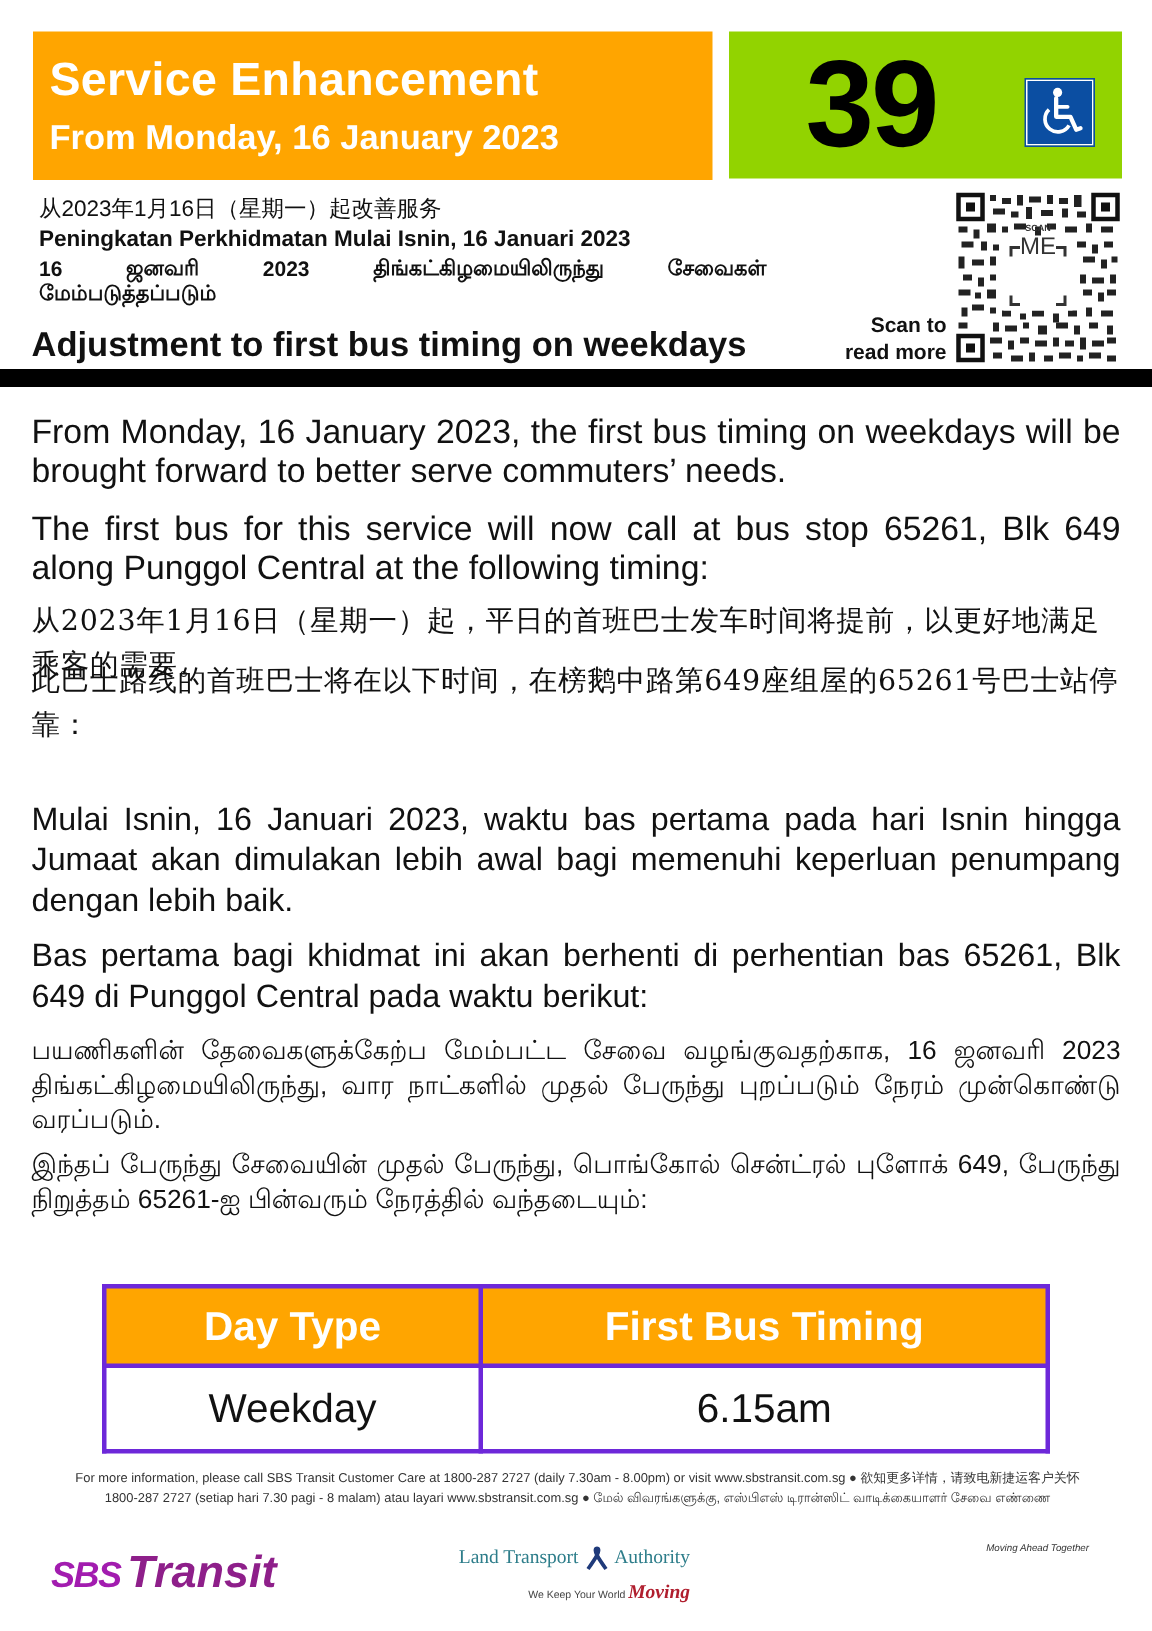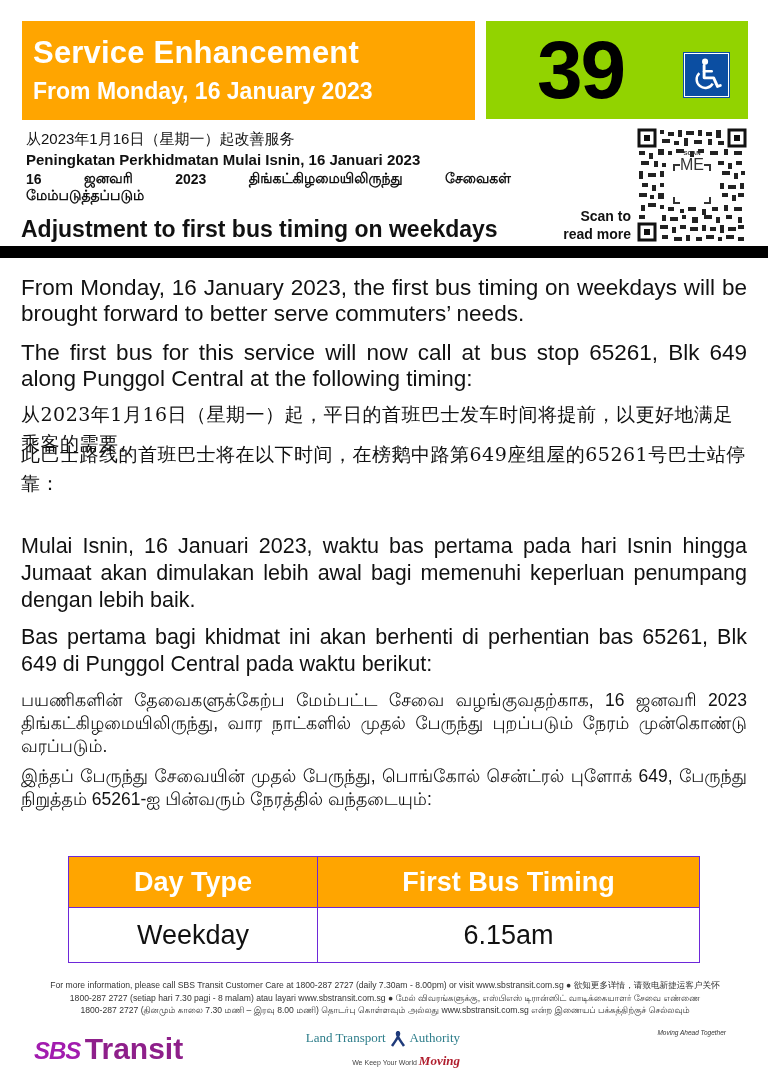--- a/index.html
+++ b/index.html
@@ -23,29 +23,29 @@
   
   #qr { left:636px; top:127px; width:112px; height:116px; }
   #scan-label { left:555px; top:207px; font-size:14px; font-weight:bold; text-align:right; line-height:18px; width:76px; }
   #divider { left:0; top:246px; width:768px; height:12px; background:#000; }
   
   .para { left:21px; width:726px; font-size:22.5px; line-height:26px; text-align:justify; color:#111; }
   .para-cn { left:21px; width:726px; font-size:19px; line-height:29px; font-family:"DejaVu Serif", serif; color:#111; letter-spacing:0.5px; }
   .para-ta { left:21px; width:726px; font-size:17.5px; line-height:23px; text-align:justify; color:#111; }
   
   #timing-table { left:68px; top:856px; width:632px; border-collapse:collapse; }
-  #timing-table th, #timing-table td { border:1px solid #6d28d9; text-align:center; }
+  #timing-table th, #timing-table td { border:3px solid #6d28d9; text-align:center; }
   #timing-table th { background:#FFA500; color:#fff; font-size:27px; font-weight:bold; height:48px; }
   #timing-table td { font-size:27px; color:#111; height:52px; background:#fff; }
   #timing-table th:first-child, #timing-table td:first-child { width:246px; }
   
   #footer-text { left:40px; top:979px; width:690px; font-size:8.6px; line-height:12.5px; color:#333; text-align:center; }
   #logo-sbs { left:34px; top:1032px; white-space:nowrap; }
   #logo-sbs .sbs { font-size:24px; font-weight:bold; font-style:italic; color:#a21caf; letter-spacing:-1px; }
-  #logo-sbs .transit { font-size:30px; color:#8E1F8A; font-weight:bold; letter-spacing:0px; }
+  #logo-sbs .transit { font-size:30px; font-style:italic; color:#8E1F8A; font-weight:bold; letter-spacing:0px; }
   #logo-lta { left:300px; top:1030px; width:160px; text-align:right; }
   #logo-lta .l1 { font-family:"Liberation Serif", serif; font-size:13px; color:#2D7D8A; white-space:nowrap; }
   #logo-lta .l2 { font-size:7px; color:#444; margin-top:6px; white-space:nowrap; }
   #logo-lta .moving { font-family:"Liberation Serif", serif; font-style:italic; font-weight:bold; font-size:13px; color:#B01E2E; }
   #logo-sgbus { left:594px; top:1030px; text-align:right; width:132px; }
   #logo-sgbus .t { font-size:31px; font-weight:bold; color:#111; letter-spacing:-1px; line-height:32px; white-space:nowrap; }
   #logo-sgbus .heart { color:#E02020; }
   #logo-sgbus .tag { font-size:6.5px; font-style:italic; color:#333; margin-top:-1px; }
 </style>
 </head>
@@ -211,21 +211,20 @@
     <tr>
       <td>Weekday</td>
       <td>6.15am</td>
     </tr>
   </tbody>
 </table>
 
 <div id="footer-text" class="abs">
   <div>For more information, please call SBS Transit Customer Care at 1800-287 2727 (daily 7.30am - 8.00pm) or visit www.sbstransit.com.sg ● 欲知更多详情，请致电新捷运客户关怀</div>
   <div>1800-287 2727 (setiap hari 7.30 pagi - 8 malam) atau layari www.sbstransit.com.sg ● மேல் விவரங்களுக்கு, எஸ்பிஎஸ் டிரான்ஸிட் வாடிக்கையாளர் சேவை எண்ணை</div>
-  <div>1800-287 2727 (தினமும் காலை 7.30 மணி – இரவு 8.00 மணி) தொடர்பு கொள்ளவும் அல்லது www.sbstransit.com.sg என்ற இணையப் பக்கத்திற்குச் செல்லவும்</div>
 </div>
 
 <div id="logo-sbs" class="abs">
   <span class="sbs">SBS</span>
   <span class="transit">Transit</span>
 </div>
 
 <div id="logo-lta" class="abs">
   <div class="l1">
     <span>Land Transport</span>

